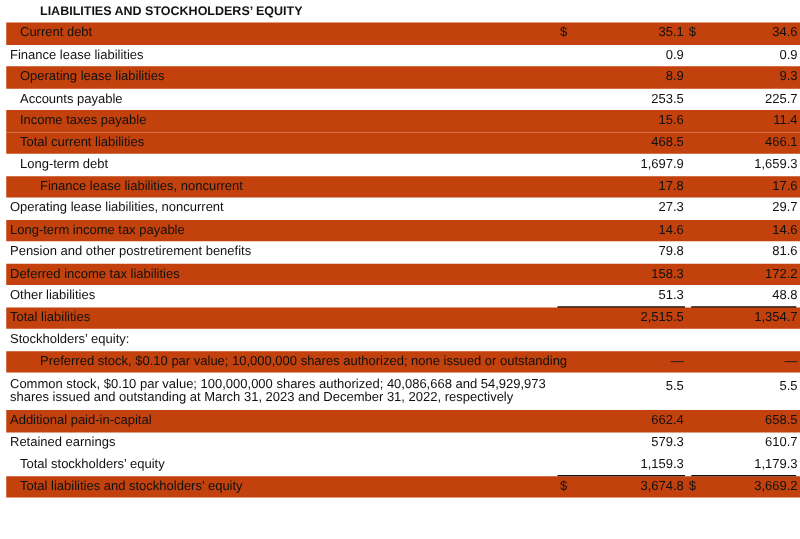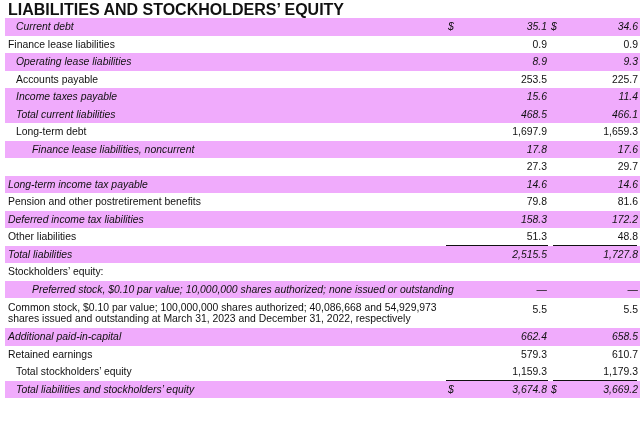--- a/index.html
+++ b/index.html
@@ -1,20 +1,20 @@
 <!DOCTYPE html>
 <html><head>
 <meta charset="utf-8">
 <style>
   html, body { margin:0; padding:0; background:#ffffff; }
   body { width:640px; height:431px; overflow:hidden; font-family:"Liberation Sans", sans-serif; font-size:10.4px; color:#111; }
   .wrap { position:relative; width:640px; }
-  .title { height:18px; line-height:19px; padding-left:8px; font-weight:bold; font-size:16px; }
+  .title { height:18px; line-height:19px; padding-left:8px; font-weight:bold; font-size:10px;margin-left:24px; }
   .row { position:relative; height:17.5px; line-height:17.5px; margin-left:5px; width:635px; }
-  .row.band { background:#f0abfc;font-style:italic; }
+  .row.band { background:#c2410c; }
   .row.tall { height:30px; line-height:11px; }
   .label { position:absolute; left:3px; top:0; white-space:nowrap; }
   .row.tall .label { top:4px; }
   .i1 { left:11px; }
   .i2 { left:27px; }
   .cur1 { position:absolute; left:443px; }
   .cur2 { position:absolute; left:546px; }
   .v1 { position:absolute; right:93px; text-align:right; }
   .v2 { position:absolute; right:2px; text-align:left; }
   .row.tall .v1, .row.tall .v2 { top:3px; line-height:17px; }
@@ -74,20 +74,21 @@
       <span class="v2">1,659.3</span>
     </div>
 
   <div class="row band">
       <span class="label i2">Finance lease liabilities, noncurrent</span>
       <span class="v1">17.8</span>
       <span class="v2">17.6</span>
     </div>
 
   <div class="row">
+      <span class="label">Operating lease liabilities, noncurrent</span>
       <span class="v1">27.3</span>
       <span class="v2">29.7</span>
     </div>
 
   <div class="row band">
       <span class="label">Long-term income tax payable</span>
       <span class="v1">14.6</span>
       <span class="v2">14.6</span>
     </div>
 
@@ -107,21 +108,21 @@
       <span class="label">Other liabilities</span>
       <span class="v1">51.3</span>
       <span class="v2">48.8</span>
       <span class="line-a"></span>
       <span class="line-b"></span>
     </div>
 
   <div class="row band">
       <span class="label">Total liabilities</span>
       <span class="v1">2,515.5</span>
-      <span class="v2">1,727.8</span>
+      <span class="v2">1,354.7</span>
     </div>
 
   <div class="row">
       <span class="label">Stockholders’ equity:</span>
     </div>
 
   <div class="row band">
       <span class="label i2">Preferred stock, $0.10 par value; 10,000,000 shares authorized; none issued or outstanding</span>
       <span class="v1">—</span>
       <span class="v2">—</span>

